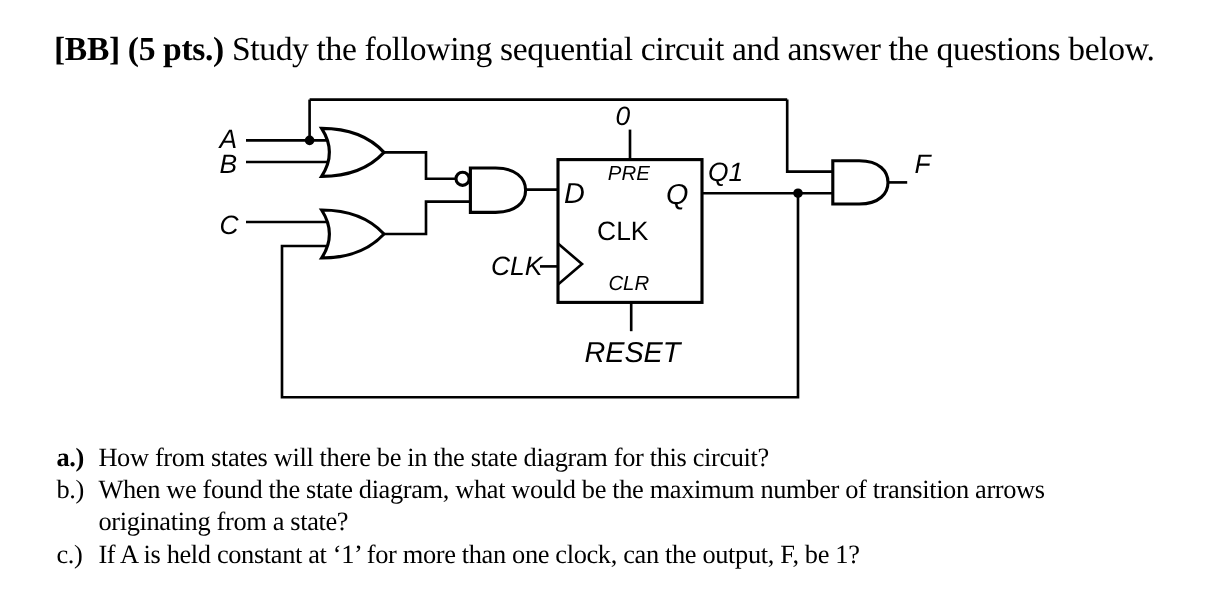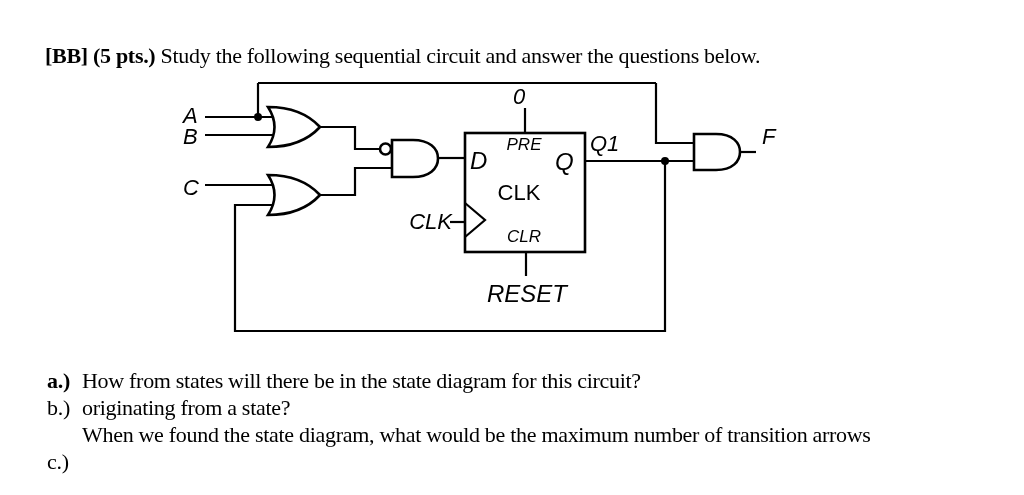--- a/index.html
+++ b/index.html
@@ -2,22 +2,22 @@
 <html><head>
 <meta charset="utf-8">
 <style>
   html,body { margin:0; padding:0; background:#ffffff; }
   .page {
     position:relative; width:1024px; height:495px; overflow:hidden;
     background:#ffffff; color:#000;
     font-family:"Liberation Serif", serif;
   }
   .title {
-    position:absolute; left:45px; top:43px;
-    font-size:22px; white-space:nowrap; letter-spacing:-0.3px;
+    position:absolute; left:45px; top:26px;
+    font-size:28px; white-space:nowrap; letter-spacing:-0.3px;
   }
   .title .b { font-weight:bold; }
 
   svg.circuit { position:absolute; left:0; top:0; }
 
   .wire { stroke:#000; stroke-width:2.2; fill:none; }
   .gate { stroke:#000; stroke-width:2.6; fill:#ffffff; }
   .open { stroke:#000; stroke-width:2.2; fill:none; }
   .dot  { fill:#000; stroke:none; }
 
@@ -95,22 +95,25 @@
   <div class="questions">
     <div class="q-row first">
       <div class="q-label">a.)</div>
       <div class="q-text">
         <div>How from states will there be in the state diagram for this circuit?</div>
       </div>
     </div>
     <div class="q-row">
       <div class="q-label">b.)</div>
       <div class="q-text">
+        <div>When we found the state diagram, what would be the maximum number of transition arrows</div>
         <div>originating from a state?</div>
-        <div>When we found the state diagram, what would be the maximum number of transition arrows</div>
       </div>
     </div>
     <div class="q-row">
       <div class="q-label">c.)</div>
+      <div class="q-text">
+        <div>If A is held constant at ‘1’ for more than one clock, can the output, F, be 1?</div>
+      </div>
     </div>
   </div>
 
 </div>
 
 </body></html>

